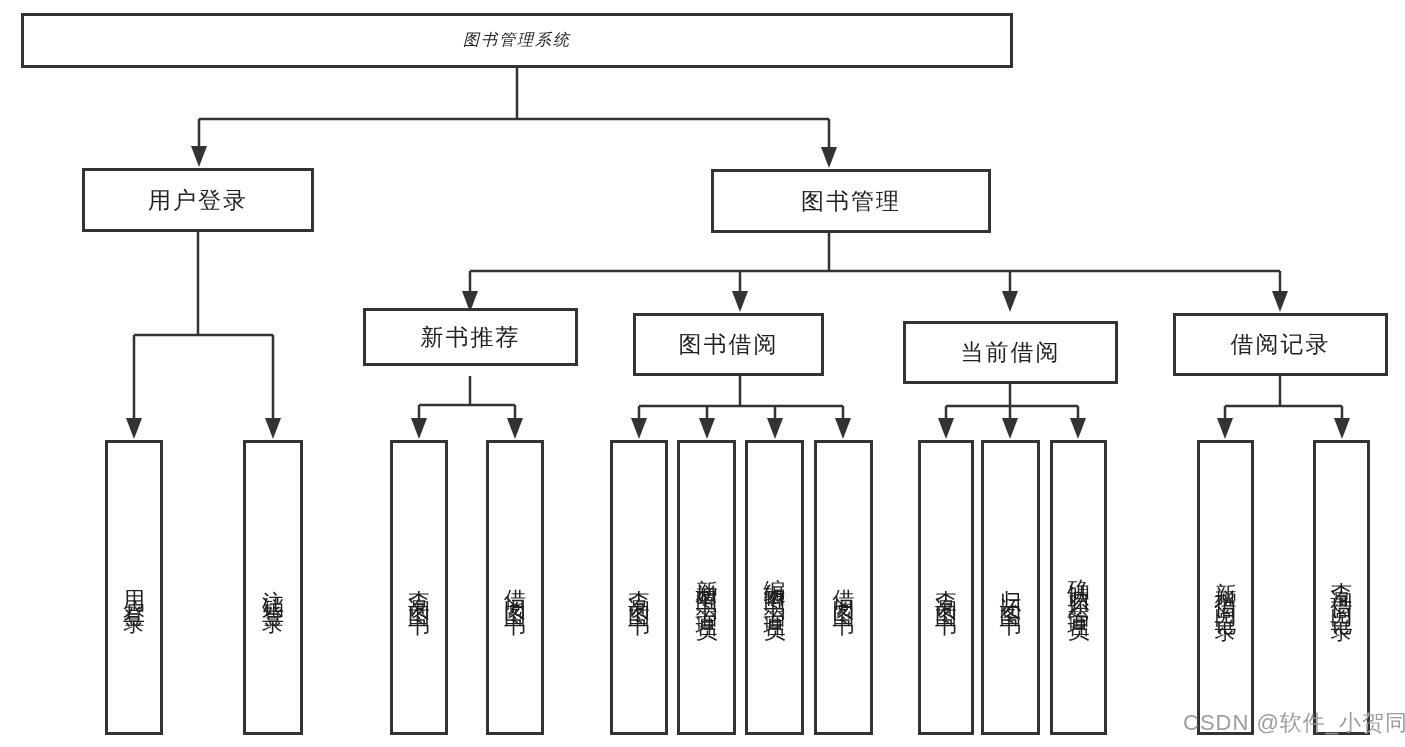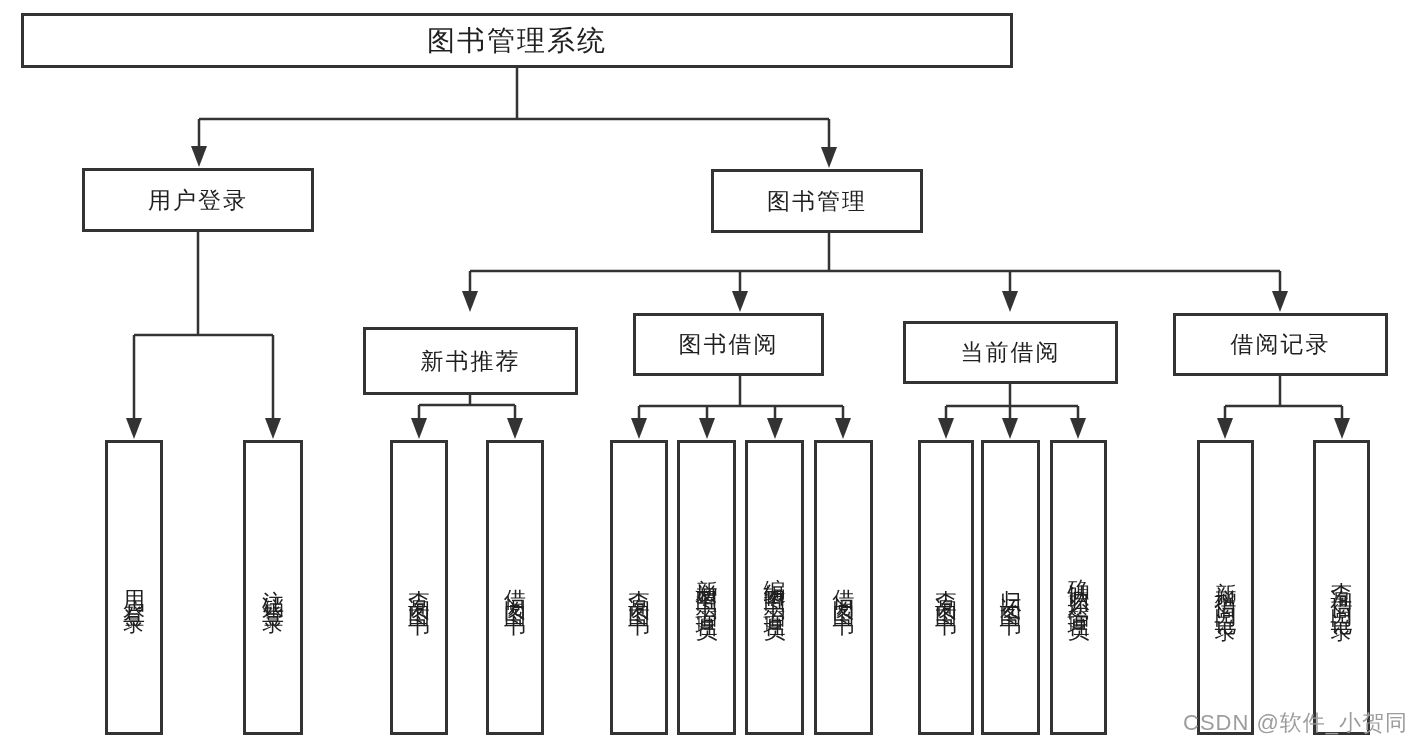--- a/index.html
+++ b/index.html
@@ -27,21 +27,21 @@
     border: 3px solid #333333;
     background: #ffffff;
     color: #1f1f1f;
     display: flex;
     align-items: center;
     justify-content: center;
     text-align: center;
     z-index: 2;
   }
   .h-node { font-size: 23px; letter-spacing: 2px; }
-  .root-node { font-size: 28px; }
+  .root-node { font-size: 16px; font-style: italic; }
   .v-node {
     writing-mode: vertical-rl;
     text-orientation: mixed;
     font-size: 22px;
     letter-spacing: 8px;
     line-height: 1;
     padding: 6px 0;
   }
   .v-node.long { letter-spacing: 6px; }
   .watermark {
@@ -87,23 +87,23 @@
       <polygon points="1002,418 1018,418 1010,439"></polygon>
       <polygon points="1070,418 1086,418 1078,439"></polygon>
       <polygon points="1217,418 1233,418 1225,439"></polygon>
       <polygon points="1334,418 1350,418 1342,439"></polygon>
     </g>
   </svg>
 
   <div class="node h-node root-node" style="left:21px; top:13px; width:992px; height:55px;">图书管理系统</div>
 
   <div class="node h-node" style="left:82px; top:168px; width:232px; height:64px;">用户登录</div>
-  <div class="node h-node" style="left:711px; top:169px; width:212px; height:64px;">图书管理</div>
+  <div class="node h-node" style="left:711px; top:169px; width:280px; height:64px;">图书管理</div>
 
-  <div class="node h-node" style="left:363px; top:327px; width:215px; height:68px;">新书推荐</div>
+  <div class="node h-node" style="left:363px; top:308px; width:215px; height:58px;">新书推荐</div>
   <div class="node h-node" style="left:633px; top:313px; width:191px; height:63px;">图书借阅</div>
   <div class="node h-node" style="left:903px; top:313px; width:215px; height:63px;margin-top:8px;">当前借阅</div>
   <div class="node h-node" style="left:1173px; top:313px; width:215px; height:63px;">借阅记录</div>
 
   <div class="node v-node" style="left:105px; top:440px; width:58px; height:295px;">用户登录</div>
   <div class="node v-node" style="left:243px; top:440px; width:60px; height:295px;">注销登录</div>
 
   <div class="node v-node" style="left:390px; top:440px; width:58px; height:295px;">查询图书</div>
   <div class="node v-node" style="left:486px; top:440px; width:58px; height:295px;">借阅图书</div>
 

